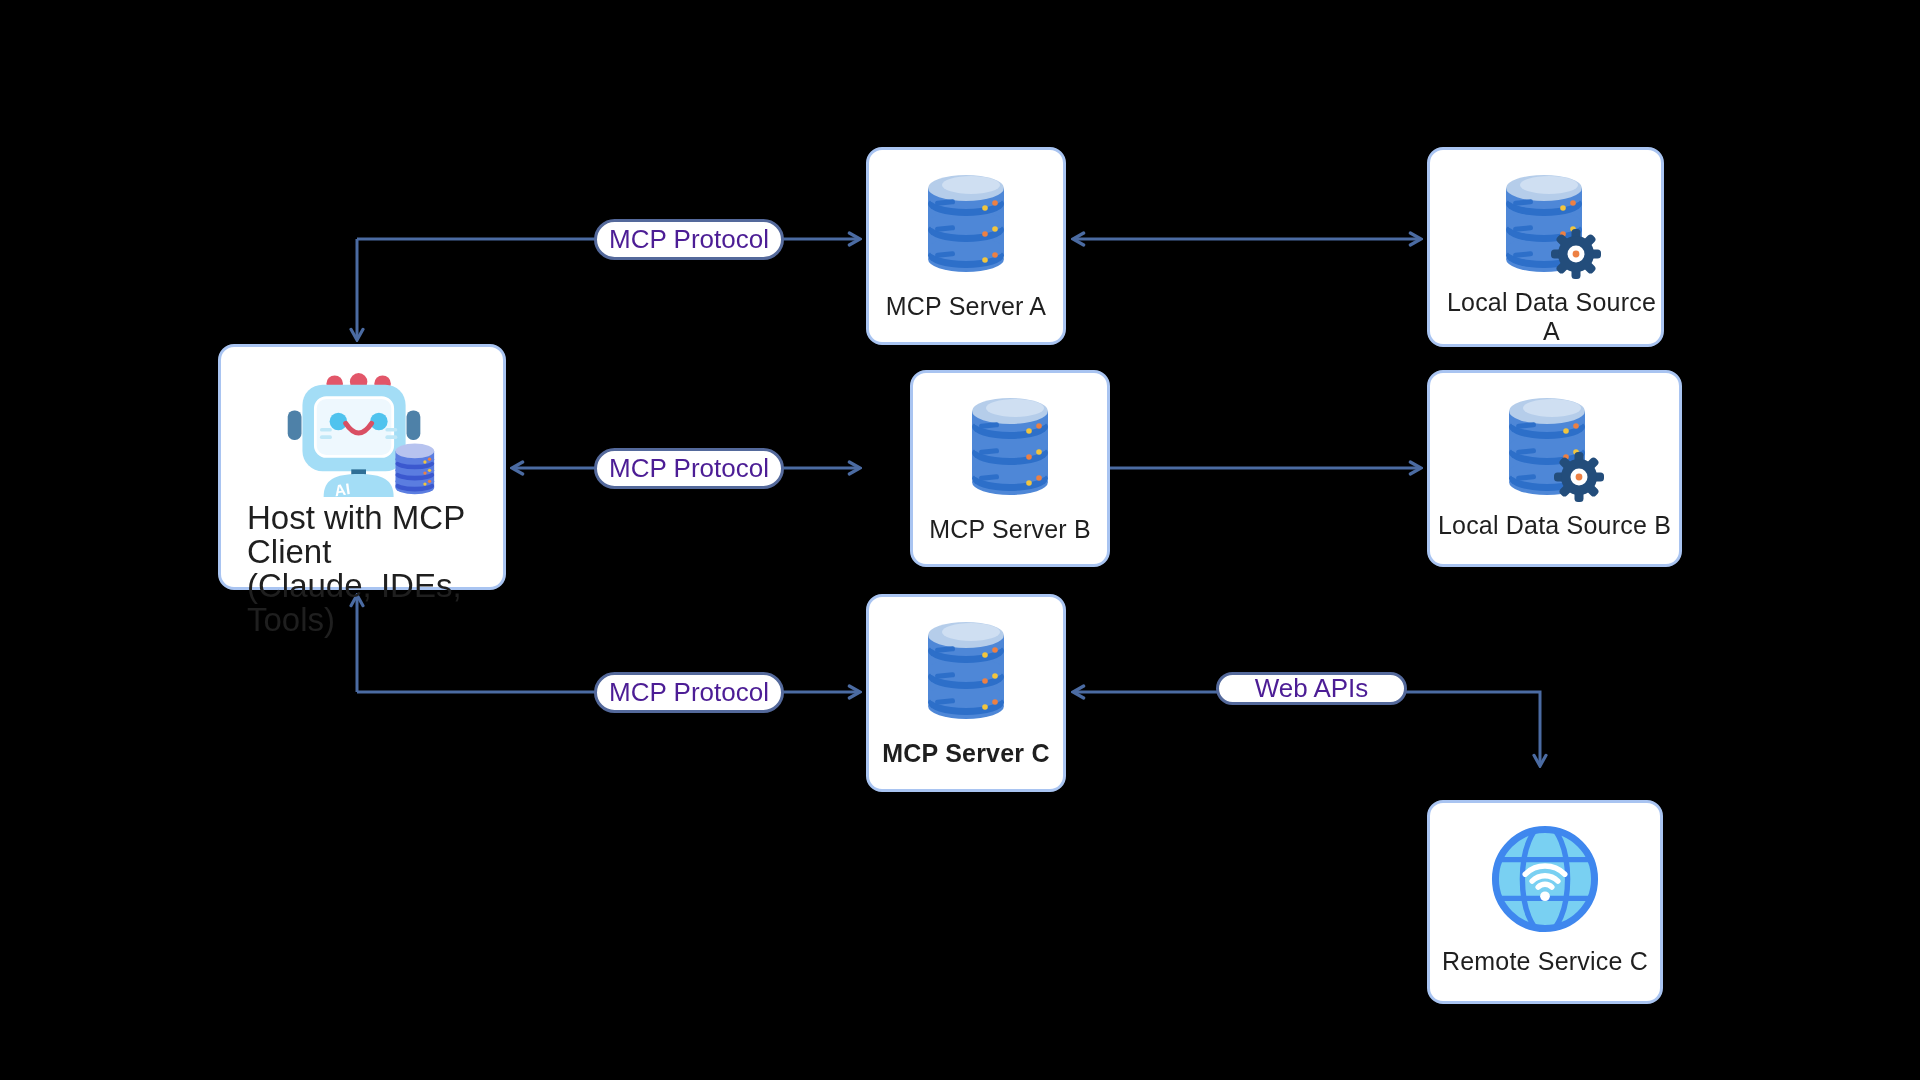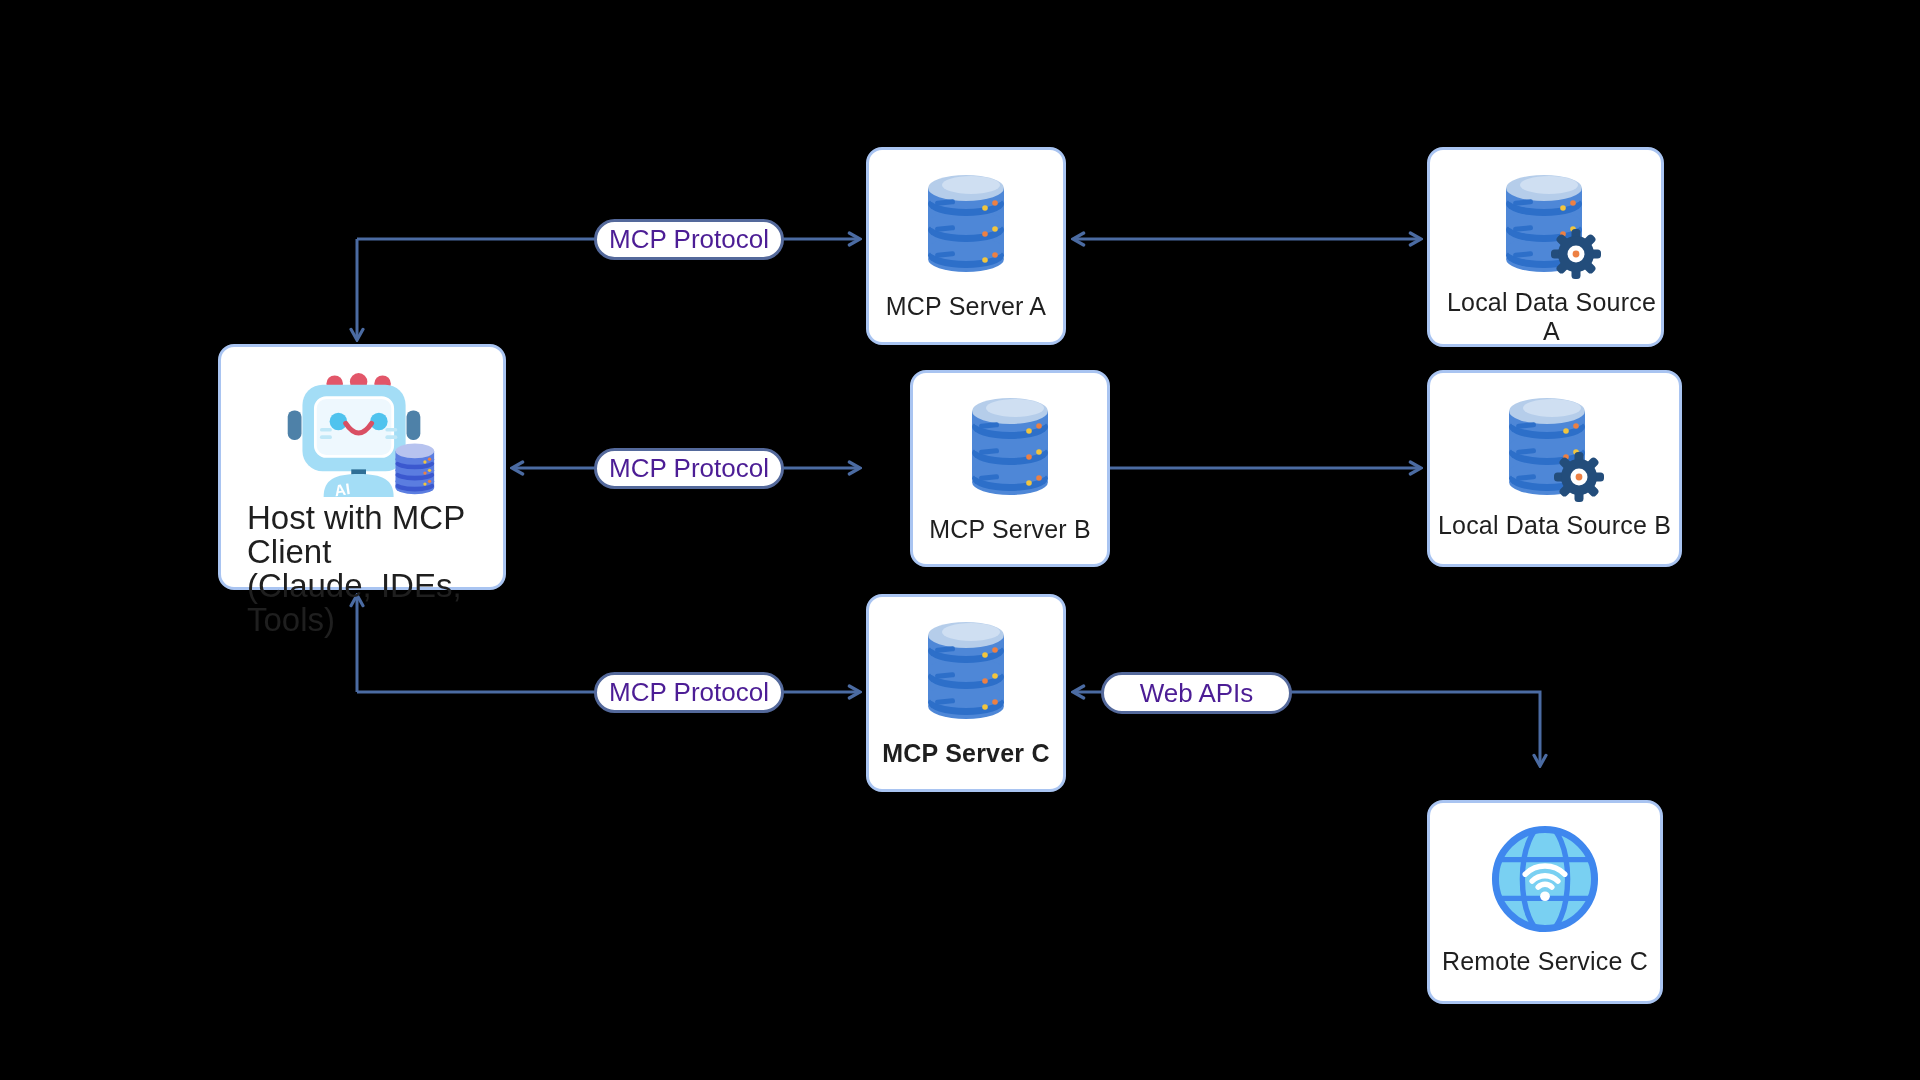--- a/index.html
+++ b/index.html
@@ -265,15 +265,15 @@
         </g>
         <circle cx="52" cy="68" r="4.5" fill="#ffffff"></circle>
       </svg>
     </div>
     <div class="node-label">Remote Service C</div>
   </div>
 
   <div class="pill" style="left:594px;top:219px;width:190px;height:41px;">MCP Protocol</div>
   <div class="pill" style="left:594px;top:448px;width:190px;height:41px;">MCP Protocol</div>
   <div class="pill" style="left:594px;top:672px;width:190px;height:41px;">MCP Protocol</div>
-  <div class="pill" style="left:1101px;top:672px;width:191px;height:42px;">Web APIs</div>
+  <div class="pill" style="left:1216px;top:672px;width:191px;height:33px;">Web APIs</div>
 
 </div>
 
 </body></html>

